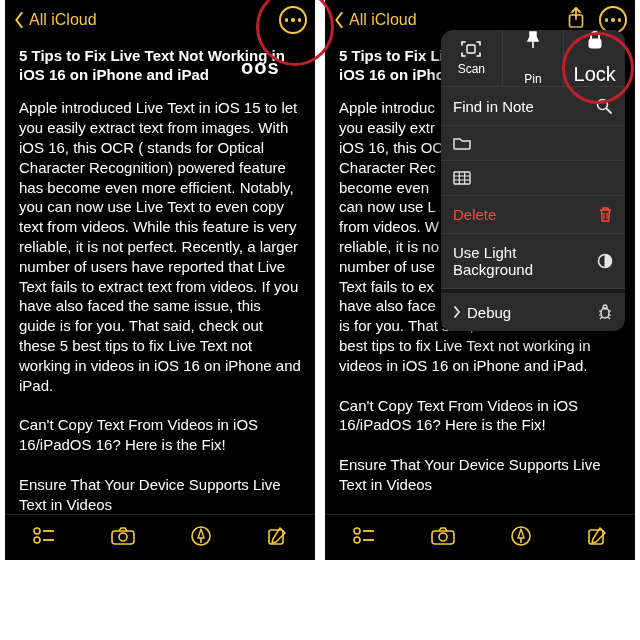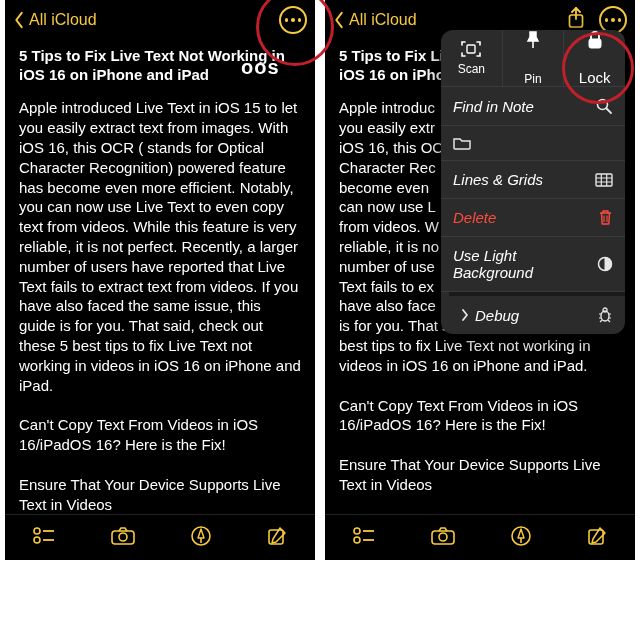--- a/index.html
+++ b/index.html
@@ -29,26 +29,26 @@
   .toolbar svg { stroke: var(--yellow); fill: none; }
 
   
   .sheet { position: absolute; top: 30px; right: 10px; width: 184px; background: var(--menubg); border-radius: 12px; overflow: hidden; box-shadow: 0 4px 20px rgba(0,0,0,.6); color: var(--text); font-size: 15px; }
   .sheet-top { display: flex; border-bottom: 0.5px solid var(--divider); }
   .sheet-top .cell { flex: 1; display: flex; flex-direction: column; align-items: center; justify-content: center; gap: 4px; height: 56px; font-size: 12px; }
   .sheet-top .cell + .cell { border-left: 0.5px solid var(--divider); justify-content: space-between; }
   .sheet-top svg { stroke: #fff; fill: none; }
   .sheet-top .lock svg { fill: #fff; stroke: #fff; }
   .sheet-row { display: flex; align-items: center; justify-content: space-between; padding: 10px 12px; border-bottom: 0.5px solid var(--divider); }
-  .sheet-row:last-child { border-bottom: none; margin-left: 8px; }
+  .sheet-row:last-child { border-bottom: none; }
   .sheet-row.del { color: var(--red); }
   .sheet-row svg { stroke: #e6e6e6; fill: none; }
   .sheet-row.del svg { stroke: var(--red); }
   .sheet-row.debug svg { stroke: #e6e6e6; }
-  .sheet-row .lbl { flex: 1; font-style: italic; }
+  .sheet-row .lbl { flex: 1; }
   .sheet-row.debug { border-top: 4px solid #1a1a1b; }
   .chev-right { margin-right: 6px; }
 
   
   .artifact { position: absolute; top: 56px; left: 236px; color: #fff; font-weight: 700; letter-spacing: 1px; font-size: 20px; text-shadow: 0 0 1px #000; }
 
   
   .circle { position: absolute; border: 3px solid #c21f2a; border-radius: 50%; pointer-events: none; }
   .circle.c1 { top: -12px; left: 256px; width: 78px; height: 78px; }
   .circle.c2 { top: 32px; left: 562px; width: 72px; height: 72px; }
@@ -168,37 +168,36 @@
               <path d="M5 2 H11 V7 L13 11 H3 L5 7 Z" stroke-width="1.5" fill="#fff"></path>
               <line x1="8" y1="11" x2="8" y2="18" stroke-width="1.6"></line>
             </svg>
           <span>Pin</span>
         </div>
         <div class="cell lock">
           <svg width="18" height="20" viewBox="0 0 18 20">
               <rect x="3" y="9" width="12" height="9" rx="2"></rect>
               <path d="M5 9 V6 a4 4 0 0 1 8 0 V9" stroke-width="1.8" fill="none"></path>
             </svg>
-          <span style="font-size:15px">Lock</span>
+          <span style="font-size:20px">Lock</span>
         </div>
       </div>
       <div class="sheet-row">
         <span class="lbl">Find in Note</span>
         <svg width="18" height="18" viewBox="0 0 18 18">
             <circle cx="7.5" cy="7.5" r="5" stroke-width="1.6"></circle>
             <line x1="11.5" y1="11.5" x2="16" y2="16" stroke-width="1.8" stroke-linecap="round"></line>
           </svg>
       </div>
       <div class="sheet-row">
         <svg width="18" height="14" viewBox="0 0 18 14">
             <path d="M1 3 H7 L9 5 H17 V12 a1 1 0 0 1 -1 1 H2 a1 1 0 0 1 -1 -1 Z" stroke-width="1.5"></path>
           </svg>
       </div>
       <div class="sheet-row">
-        <span class="lbl">Lines &amp; Grids</span>
         <svg width="18" height="14" viewBox="0 0 18 14">
             <rect x="1" y="1" width="16" height="12" rx="1" stroke-width="1.4"></rect>
             <line x1="1" y1="5" x2="17" y2="5" stroke-width="1.2"></line>
             <line x1="1" y1="9" x2="17" y2="9" stroke-width="1.2"></line>
             <line x1="6.3" y1="1" x2="6.3" y2="13" stroke-width="1.2"></line>
             <line x1="11.7" y1="1" x2="11.7" y2="13" stroke-width="1.2"></line>
           </svg>
       </div>
       <div class="sheet-row del">
         <span class="lbl">Delete</span>

